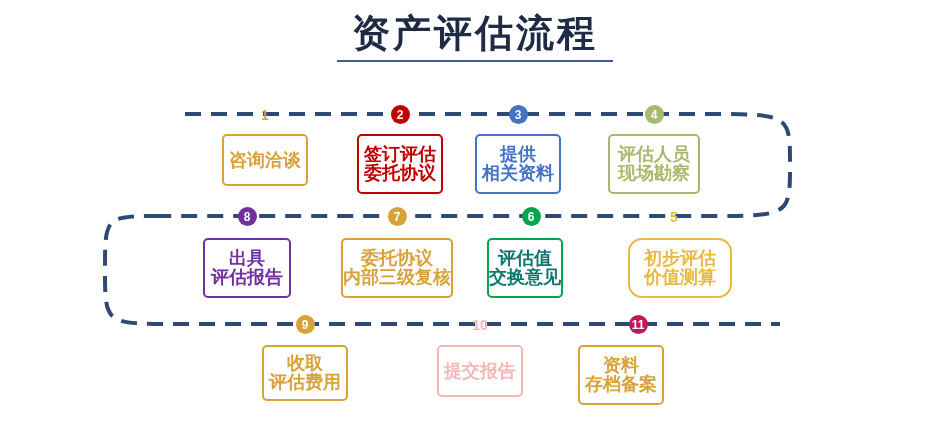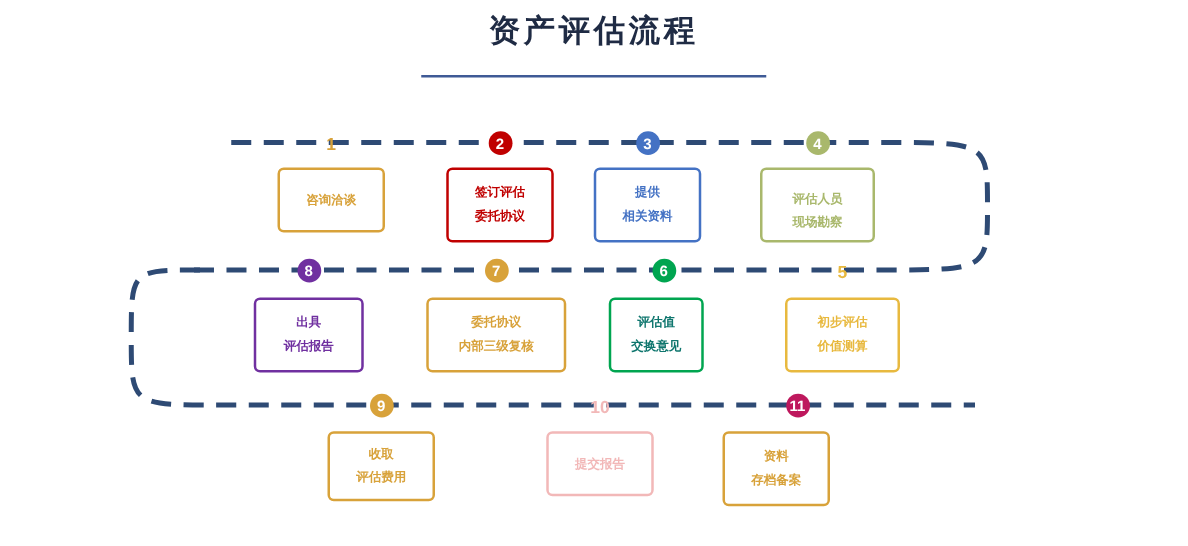--- a/index.html
+++ b/index.html
@@ -17,21 +17,21 @@
     position: relative;
     width: 950px;
     height: 437px;
   }
   #title {
     position: absolute;
     left: 0;
     top: 8px;
     width: 950px;
     text-align: center;
-    font-size: 25px;
+    font-size: 38px;
     font-weight: bold;
     color: #1f2b44;
     letter-spacing: 3px;
   }
   #title-rule {
     position: absolute;
     left: 337px;
     top: 60px;
     width: 276px;
     height: 2px;
@@ -49,21 +49,21 @@
     box-sizing: border-box;
     border-width: 2px;
     border-style: solid;
     border-radius: 5px;
     background: #ffffff;
     text-align: center;
     display: flex;
     flex-direction: column;
     align-items: center;
     justify-content: center;
-    font-size: 10px;
+    font-size: 18px;
     line-height: 19px;
     font-weight: bold;
     padding: 4px 12px;
   }
   .node .line {
     display: block;
     white-space: nowrap;
   }
   .badge {
     position: absolute;
@@ -107,26 +107,26 @@
       <div class="node" style="left: 357px; top: 134px; width: 86px; height: 60px; border-color: rgb(192, 0, 0); color: rgb(192, 0, 0);">
         <span class="line">签订评估</span>
         <span class="line">委托协议</span>
       </div>
       <div class="badge" style="left: 390.5px; top: 105px; background: rgb(192, 0, 0);">2</div>
       <div class="node" style="left: 475px; top: 134px; width: 86px; height: 60px; border-color: rgb(68, 114, 196); color: rgb(68, 114, 196);">
         <span class="line">提供</span>
         <span class="line">相关资料</span>
       </div>
       <div class="badge" style="left: 508.5px; top: 105px; background: rgb(68, 114, 196);">3</div>
-      <div class="node" style="left: 608px; top: 134px; width: 92px; height: 60px; border-color: rgb(169, 184, 108); color: rgb(169, 184, 108); justify-content: flex-end;">
+      <div class="node" style="left: 608px; top: 134px; width: 92px; height: 60px; border-color: rgb(169, 184, 108); color: rgb(169, 184, 108);">
         <span class="line">评估人员</span>
         <span class="line">现场勘察</span>
       </div>
       <div class="badge" style="left: 644.5px; top: 105px; background: rgb(169, 184, 108);">4</div>
-      <div class="node" style="left: 628px; top: 238px; width: 92px; height: 60px; border-color: rgb(232, 185, 63); color: rgb(232, 185, 63);">
+      <div class="node" style="left: 628px; top: 238px; width: 104px; height: 60px; border-color: rgb(232, 185, 63); color: rgb(232, 185, 63); border-radius: 14px;">
         <span class="line">初步评估</span>
         <span class="line">价值测算</span>
       </div>
       <div class="badge plain" style="left: 664.5px; top: 207px; color: rgb(232, 185, 63);">5</div>
       <div class="node" style="left: 487px; top: 238px; width: 76px; height: 60px; border-color: rgb(0, 165, 80); color: #0f766e; align-items: center;">
         <span class="line">评估值</span>
         <span class="line">交换意见</span>
       </div>
       <div class="badge" style="left: 521.5px; top: 207px; background: rgb(0, 165, 80);">6</div>
       <div class="node" style="left: 341px; top: 238px; width: 112px; height: 60px; border-color: rgb(216, 162, 58); color: rgb(216, 162, 58);">

